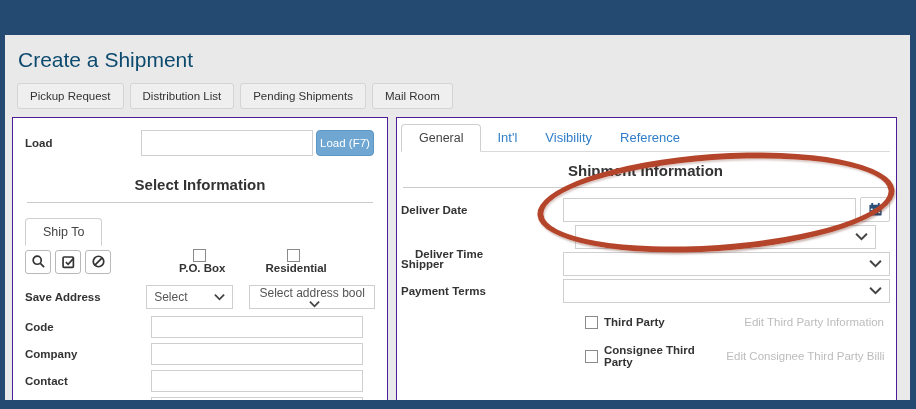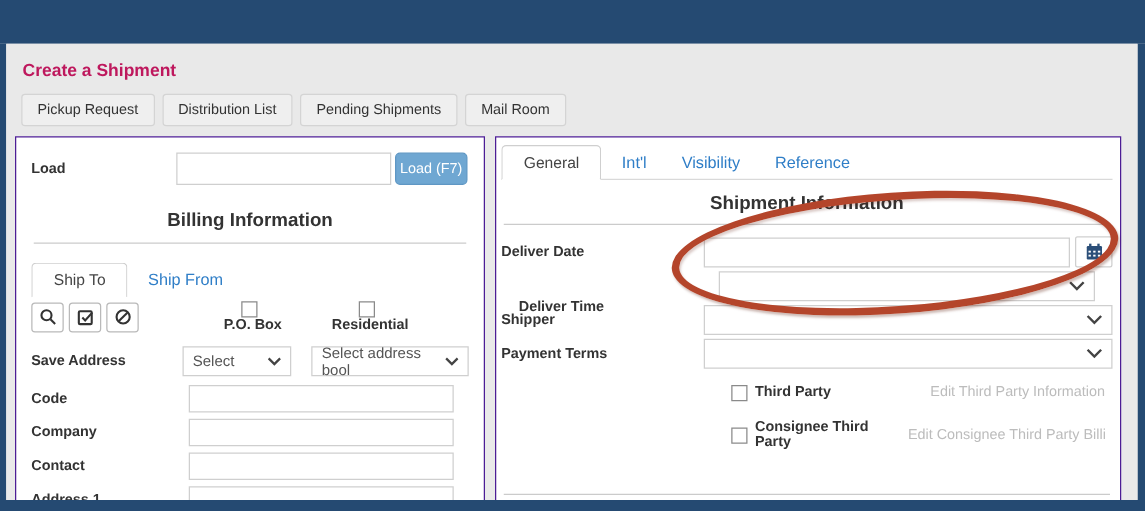--- a/index.html
+++ b/index.html
@@ -7,21 +7,21 @@
   .screen { position:relative; width:916px; height:409px; background:#e9e9e9; overflow:hidden; }
 
   
   .titlebar   { position:absolute; top:0; left:0; right:0; height:35px; background:#254a72; }
   .frame-left { position:absolute; top:35px; left:0; bottom:0; width:5px; background:#254a72; }
   .frame-right{ position:absolute; top:35px; right:0; bottom:0; width:6px; background:#254a72; }
   .frame-bottom{ position:absolute; left:0; right:0; bottom:0; height:9px; background:#254a72; }
 
   .content { position:absolute; top:35px; left:5px; right:6px; bottom:9px; background:#e9e9e9; padding:9px 7px 0 7px; overflow:hidden; }
 
-  .page-title { font-size:14px; color:#be185d; margin:4px 0 0 6px; font-weight:700; }
+  .page-title { font-size:21px; color:#0c4a6e; margin:4px 0 0 6px; font-weight:400; }
 
   .nav-row { display:flex; gap:6px; margin:11px 0 0 5px; }
   .nav-btn { background:#efefef; border:1px solid #d4d4d4; border-radius:3px; padding:6px 12px;
              font-size:11.5px; color:#333; cursor:pointer; font-family:inherit; }
 
   .panels { display:flex; gap:8px; margin-top:8px; height:294px; }
   .panel  { background:#fff; border:1px solid #4c1d95; overflow:hidden; }
   .panel-left  { width:376px; padding:12px; }
   .panel-right { flex:1; margin-right:6px; padding:6px 6px 0 4px; }
 
@@ -52,21 +52,21 @@
   .cb-group { display:flex; align-items:center;flex-direction:column; }
   .cb { display:inline-block; width:13px; height:13px; border:1px solid #8a8a8a; background:#fff; margin-right:6px; cursor:pointer; flex:none; }
   .cb-pobox { margin-left:64px; }
   .cb-res   { margin-left:40px; }
 
   .sa-row { display:flex; align-items:center; margin-top:11px; }
   .sa-row .lbl { width:126px; }
   .select { border:1px solid #cfcfcf; background:#fff; height:24px; display:flex; align-items:center;
             justify-content:space-between; padding:0 7px; font-size:12px; color:#555; cursor:pointer; }
   .sel-small { width:90px; }
-  .sel-med   { width:130px; margin-left:16px; }
+  .sel-med   { width:130px; margin-left:16px;flex-direction:column; }
   .select .chev { flex:none; margin-left:5px; }
 
   .field-row { display:flex; align-items:center; margin-top:5px; height:22px; }
   .field-row .lbl { width:126px; }
   .field-row input { width:212px; height:22px; }
   .fields { margin-top:7px; }
 
   
   .rp-head { margin-top:10px; }
   .rp-rule { border:none; border-top:1px solid #cbcbcb; margin:8px 2px 9px 2px; }
@@ -114,26 +114,25 @@
 
     <div class="panels">
 
       <div class="panel panel-left">
         <div class="load-row">
           <span class="lbl">Load</span>
           <input type="text" value="" style="">
           <button class="btn-load">Load (F7)</button>
         </div>
 
-        <div class="section-head">Billing Information</div>
+        <div class="section-head">Select Information</div>
         <hr class="rule">
 
         <div class="tabs-row">
           <button class="tab-active">Ship To</button>
-          <button class="tab-link">Ship From</button>
         </div>
 
         <div class="icons-row">
           <span class="icon-btn">
             <svg width="15" height="15" viewBox="0 0 16 16" fill="none" stroke="#333" stroke-width="1.8">
               <circle cx="6.6" cy="6.6" r="4.3"></circle>
                 <line x1="10" y1="10" x2="14" y2="14"></line>
             </svg>
           </span>
           <span class="icon-btn">

